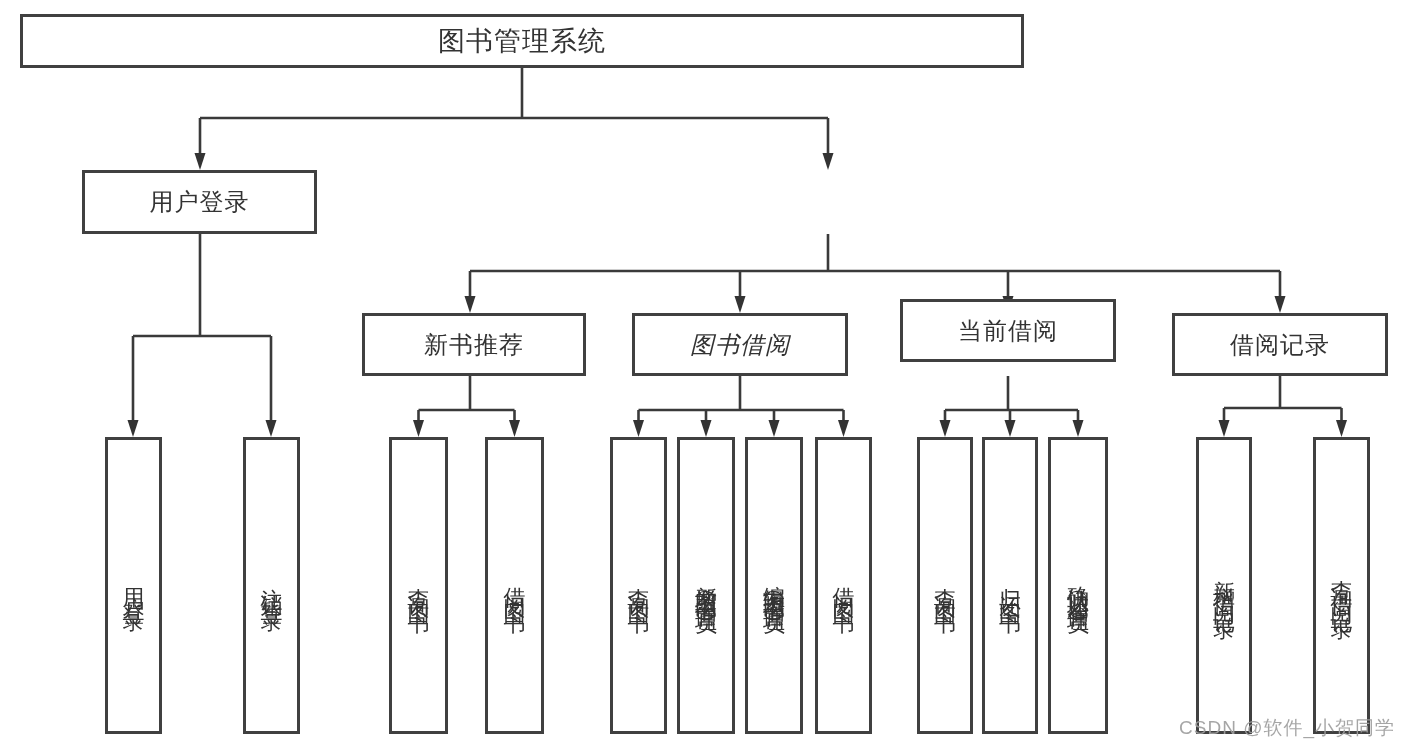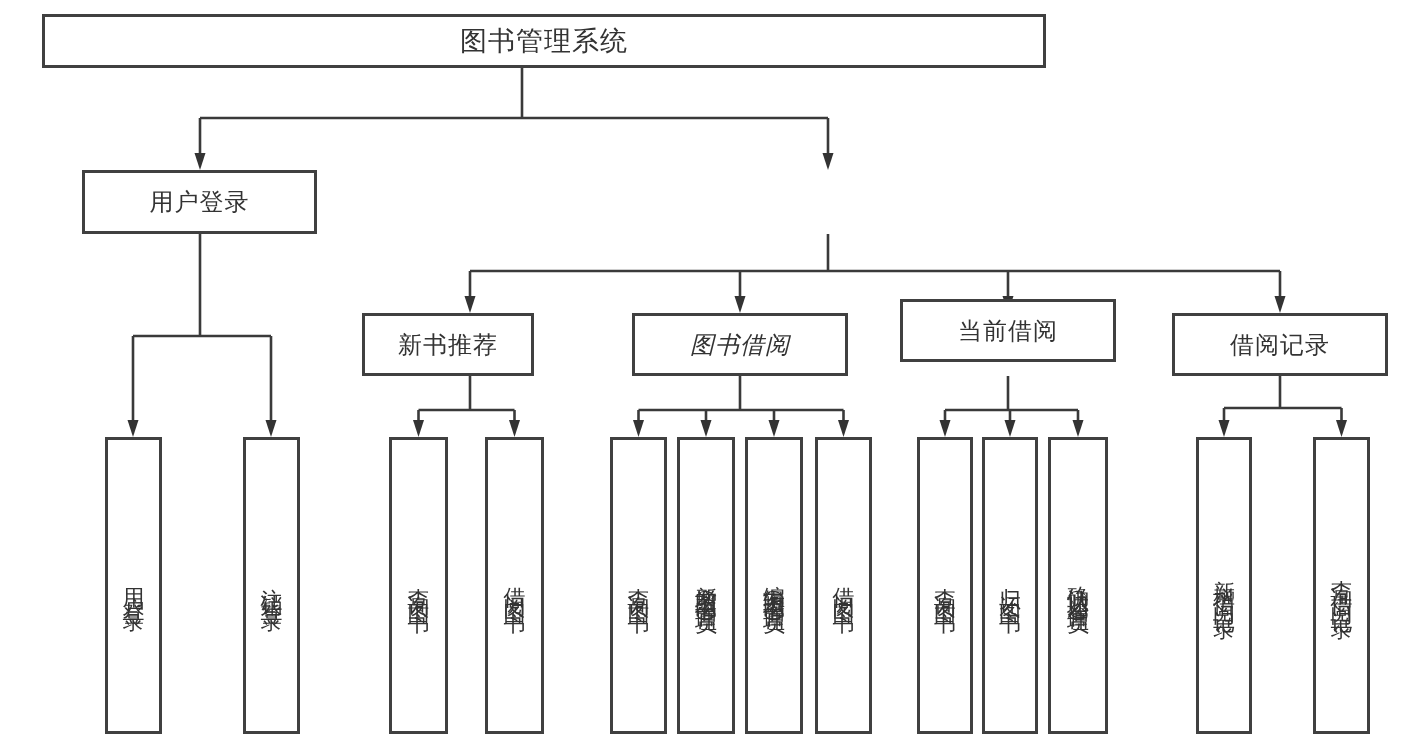--- a/index.html
+++ b/index.html
@@ -12,21 +12,21 @@
   }
   .connector-layer { position:absolute; left:0; top:0; width:1405px; height:747px; }
   .connector-layer path { stroke:#3a3a3a; stroke-width:2.6; fill:none; }
   .connector-layer polygon { fill:#333333; stroke:none; }
   .node {
     position:absolute; box-sizing:border-box;
     border:3px solid #404040; background:#ffffff;
     display:flex; align-items:center; justify-content:center;
     color:#333333;
   }
-  .node.root  { font-size:27px; letter-spacing:1px;margin-left:22px; }
+  .node.root  { font-size:27px; letter-spacing:1px; }
   .node.hnode { font-size:24px; letter-spacing:1px; }
   .node.vnode {
     writing-mode:vertical-rl; text-orientation:mixed;
     font-size:22px; letter-spacing:8px;
   }
   .node.vnode.long { letter-spacing:4px; }
   .watermark {
     position:absolute; right:10px; bottom:6px;
     font-size:19px; color:rgba(158,158,158,0.92);
     letter-spacing:1px; z-index:5; white-space:nowrap;
@@ -81,21 +81,21 @@
   </svg>
 
   <div class="node root" style="left:20px; top:14px; width:1004px; height:54px;">
     <span>图书管理系统</span>
   </div>
 
   <div class="node hnode" style="left:82px; top:170px; width:235px; height:64px;">
     <span>用户登录</span>
   </div>
 
-  <div class="node hnode" style="left:362px; top:313px; width:172px; height:63px;">
+  <div class="node hnode" style="left:362px; top:313px; width:224px; height:63px;">
     <span>新书推荐</span>
   </div>
   <div class="node hnode" style="left:632px; top:313px; width:216px; height:63px;font-style:italic;">
     <span>图书借阅</span>
   </div>
   <div class="node hnode" style="left:900px; top:299px; width:216px; height:63px;">
     <span>当前借阅</span>
   </div>
   <div class="node hnode" style="left:1172px; top:313px; width:216px; height:63px;">
     <span>借阅记录</span>
@@ -138,13 +138,14 @@
     <span>确认归还（管理员）</span>
   </div>
 
   <div class="node vnode" style="left:1196px; top:437px; width:56px; height:297px;">
     <span>新增借阅记录</span>
   </div>
   <div class="node vnode" style="left:1313px; top:437px; width:57px; height:297px;">
     <span>查询借阅记录</span>
   </div>
 
+  <div class="watermark">CSDN @软件_小贺同学</div>
 </div>
 
 </body></html>

